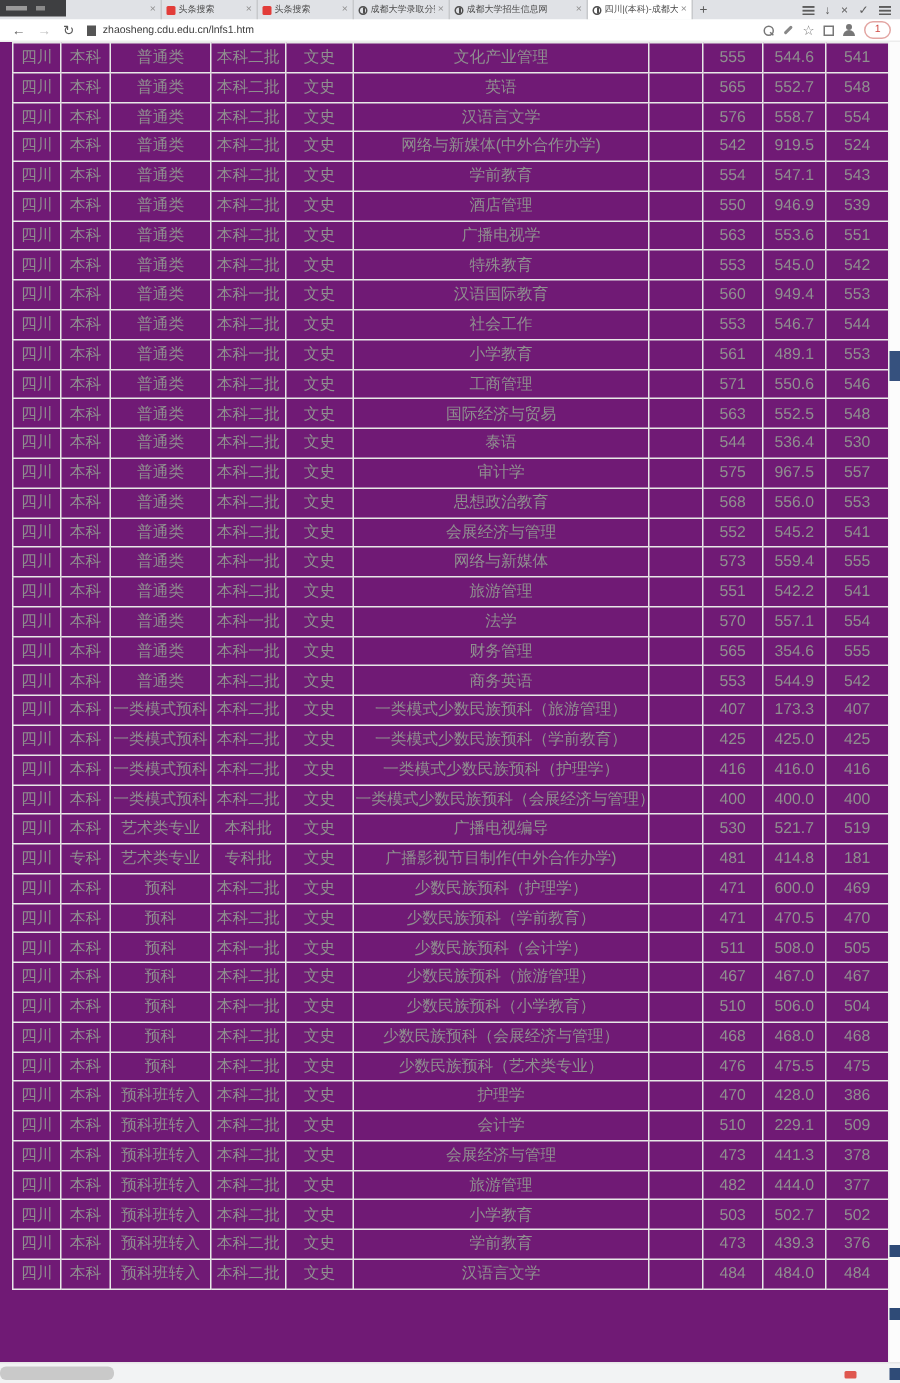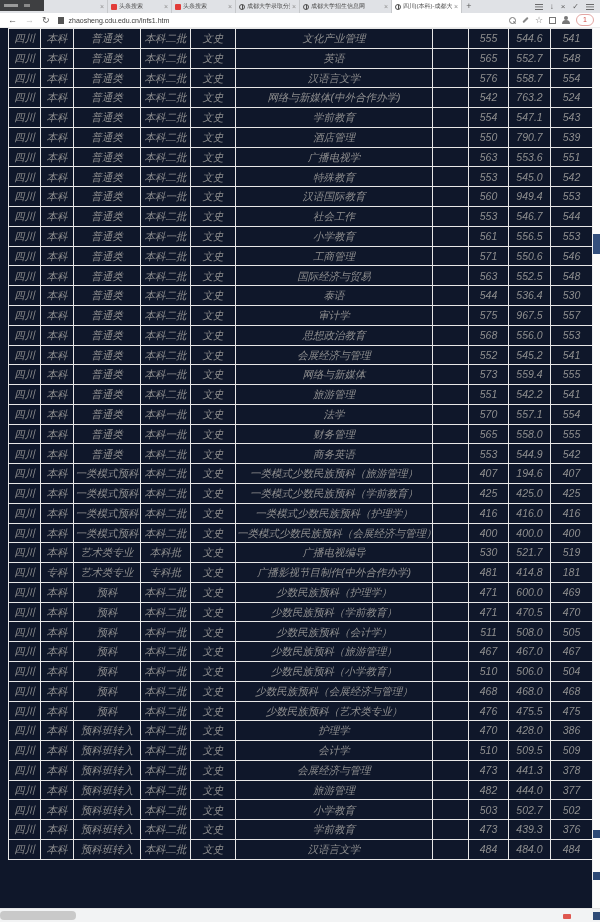--- a/index.html
+++ b/index.html
@@ -46,21 +46,21 @@
   .i-panel { width:7px; height:7px; border:1px solid #777; }
   .i-person { width:8px; height:8px; position:relative; }
   .i-person::before { content:""; position:absolute; left:2px; top:0;
     width:4px; height:4px; border-radius:50%; background:#777; }
   .i-person::after { content:""; position:absolute; left:0; top:4px;
     width:8px; height:4px; border-radius:4px 4px 0 0; background:#777; }
   .profile-pill { border:1px solid #e3a6a3; border-radius:7px; padding:0 6px;
     font-size:7px; color:#d04a44; line-height:10px; background:#fff; }
 
   
-  .content { position:absolute; top:28px; left:0; right:0; bottom:14px; background:#0f172a;font-style:italic; }
+  .content { position:absolute; top:28px; left:0; right:0; bottom:14px; background:#701a75; }
   table.scores { position:absolute; left:8px; top:0; width:584px;
     border-collapse:collapse; table-layout:fixed; }
   table.scores td { border:1px solid #e7e7e7; font-size:10.5px; color:#8f8f8f;
     text-align:center; height:19.79px; padding:0 1px; overflow:hidden;
     white-space:nowrap; line-height:1; }
 
   
   .vscroll { position:absolute; top:28px; right:0; width:8px; bottom:14px;
     background:#fcfcfc; border-left:1px solid #f1f1f1; }
   .v-thumb { position:absolute; right:0; top:206px; width:7px; height:20px; background:#36517e; }
@@ -189,21 +189,21 @@
         </tr>
         <tr>
           <td>四川</td>
           <td>本科</td>
           <td>普通类</td>
           <td>本科二批</td>
           <td>文史</td>
           <td>网络与新媒体(中外合作办学)</td>
           <td></td>
           <td>542</td>
-          <td>763.2</td>
+          <td>919.5</td>
           <td>524</td>
         </tr>
         <tr>
           <td>四川</td>
           <td>本科</td>
           <td>普通类</td>
           <td>本科二批</td>
           <td>文史</td>
           <td>学前教育</td>
           <td></td>
@@ -213,21 +213,21 @@
         </tr>
         <tr>
           <td>四川</td>
           <td>本科</td>
           <td>普通类</td>
           <td>本科二批</td>
           <td>文史</td>
           <td>酒店管理</td>
           <td></td>
           <td>550</td>
-          <td>790.7</td>
+          <td>946.9</td>
           <td>539</td>
         </tr>
         <tr>
           <td>四川</td>
           <td>本科</td>
           <td>普通类</td>
           <td>本科二批</td>
           <td>文史</td>
           <td>广播电视学</td>
           <td></td>
@@ -273,21 +273,21 @@
         </tr>
         <tr>
           <td>四川</td>
           <td>本科</td>
           <td>普通类</td>
           <td>本科一批</td>
           <td>文史</td>
           <td>小学教育</td>
           <td></td>
           <td>561</td>
-          <td>556.5</td>
+          <td>489.1</td>
           <td>553</td>
         </tr>
         <tr>
           <td>四川</td>
           <td>本科</td>
           <td>普通类</td>
           <td>本科二批</td>
           <td>文史</td>
           <td>工商管理</td>
           <td></td>
@@ -393,21 +393,21 @@
         </tr>
         <tr>
           <td>四川</td>
           <td>本科</td>
           <td>普通类</td>
           <td>本科一批</td>
           <td>文史</td>
           <td>财务管理</td>
           <td></td>
           <td>565</td>
-          <td>558.0</td>
+          <td>354.6</td>
           <td>555</td>
         </tr>
         <tr>
           <td>四川</td>
           <td>本科</td>
           <td>普通类</td>
           <td>本科二批</td>
           <td>文史</td>
           <td>商务英语</td>
           <td></td>
@@ -417,21 +417,21 @@
         </tr>
         <tr>
           <td>四川</td>
           <td>本科</td>
           <td>一类模式预科</td>
           <td>本科二批</td>
           <td>文史</td>
           <td>一类模式少数民族预科（旅游管理）</td>
           <td></td>
           <td>407</td>
-          <td>194.6</td>
+          <td>173.3</td>
           <td>407</td>
         </tr>
         <tr>
           <td>四川</td>
           <td>本科</td>
           <td>一类模式预科</td>
           <td>本科二批</td>
           <td>文史</td>
           <td>一类模式少数民族预科（学前教育）</td>
           <td></td>
@@ -585,21 +585,21 @@
         </tr>
         <tr>
           <td>四川</td>
           <td>本科</td>
           <td>预科班转入</td>
           <td>本科二批</td>
           <td>文史</td>
           <td>会计学</td>
           <td></td>
           <td>510</td>
-          <td>509.5</td>
+          <td>229.1</td>
           <td>509</td>
         </tr>
         <tr>
           <td>四川</td>
           <td>本科</td>
           <td>预科班转入</td>
           <td>本科二批</td>
           <td>文史</td>
           <td>会展经济与管理</td>
           <td></td>

